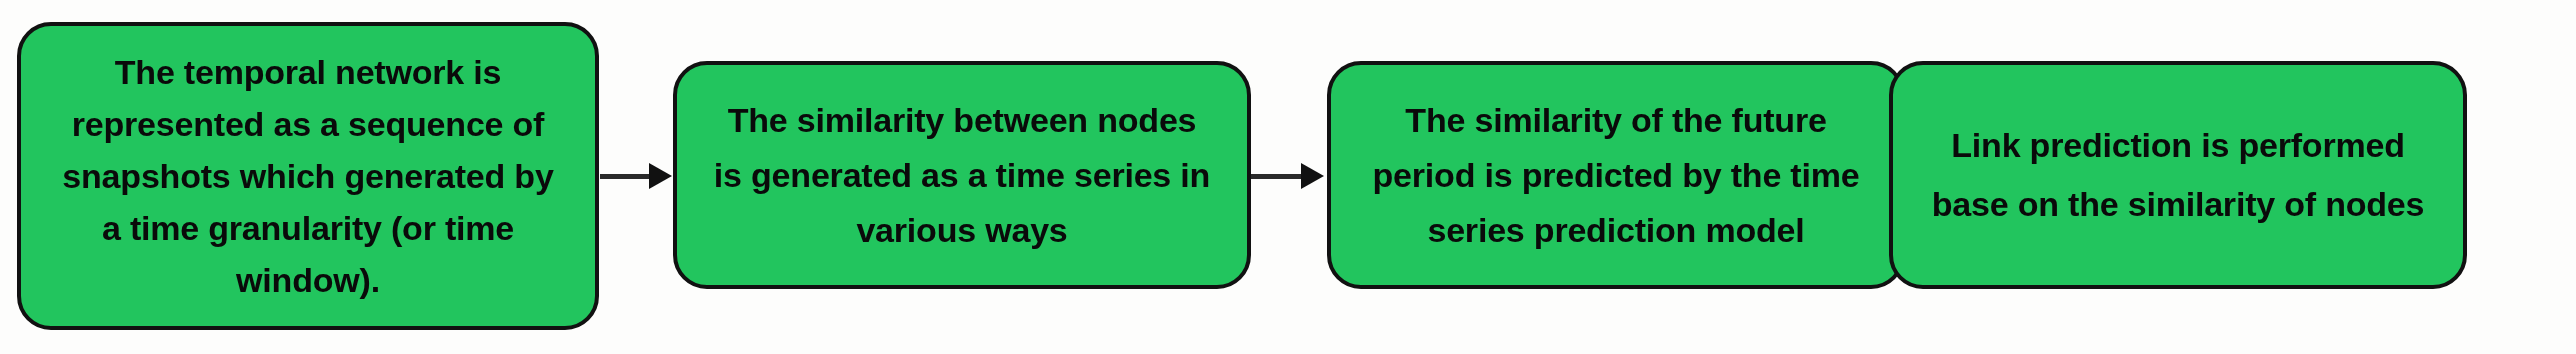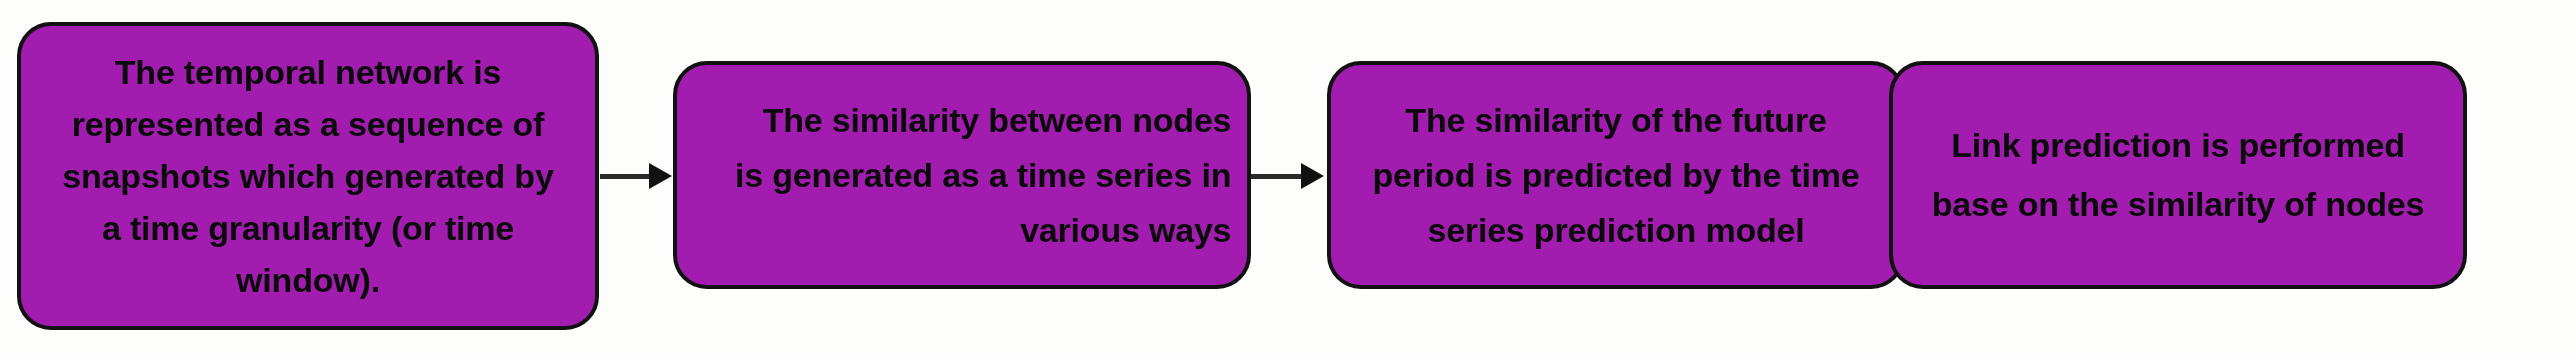--- a/index.html
+++ b/index.html
@@ -11,21 +11,21 @@
     position: relative;
     width: 2576px;
     height: 355px;
     background: #fdfdfc;
     overflow: hidden;
     font-family: "Liberation Sans", "DejaVu Sans", sans-serif;
   }
   .node {
     position: absolute;
     box-sizing: border-box;
-    background: #a21caf;
+    background: #22c55e;
     border: 4.7px solid #111111;
     border-radius: 34px;
     display: flex;
     align-items: center;
     justify-content: center;
     text-align: center;
     color: #0a0a0a;
     font-weight: bold;
     letter-spacing: -0.2px;
   }
@@ -36,21 +36,21 @@
     box-sizing: border-box;
     white-space: pre-line;
   }
   
   #node-1 {
     left: 17px;  top: 22px;  width: 582px;  height: 308px;
     font-size: 34px; line-height: 52px;
   }
   #node-2 {
     left: 673px; top: 61px;  width: 578px;  height: 228px;
-    font-size: 34px; line-height: 55px; text-align: right;
+    font-size: 34px; line-height: 55px;
   }
   #node-3 {
     left: 1327px; top: 61px; width: 578px;  height: 228px;
     font-size: 34px; line-height: 55px;
   }
   #node-4 {
     left: 1889px; top: 61px; width: 578px;  height: 228px;
     font-size: 34px; line-height: 59px;
   }
 

